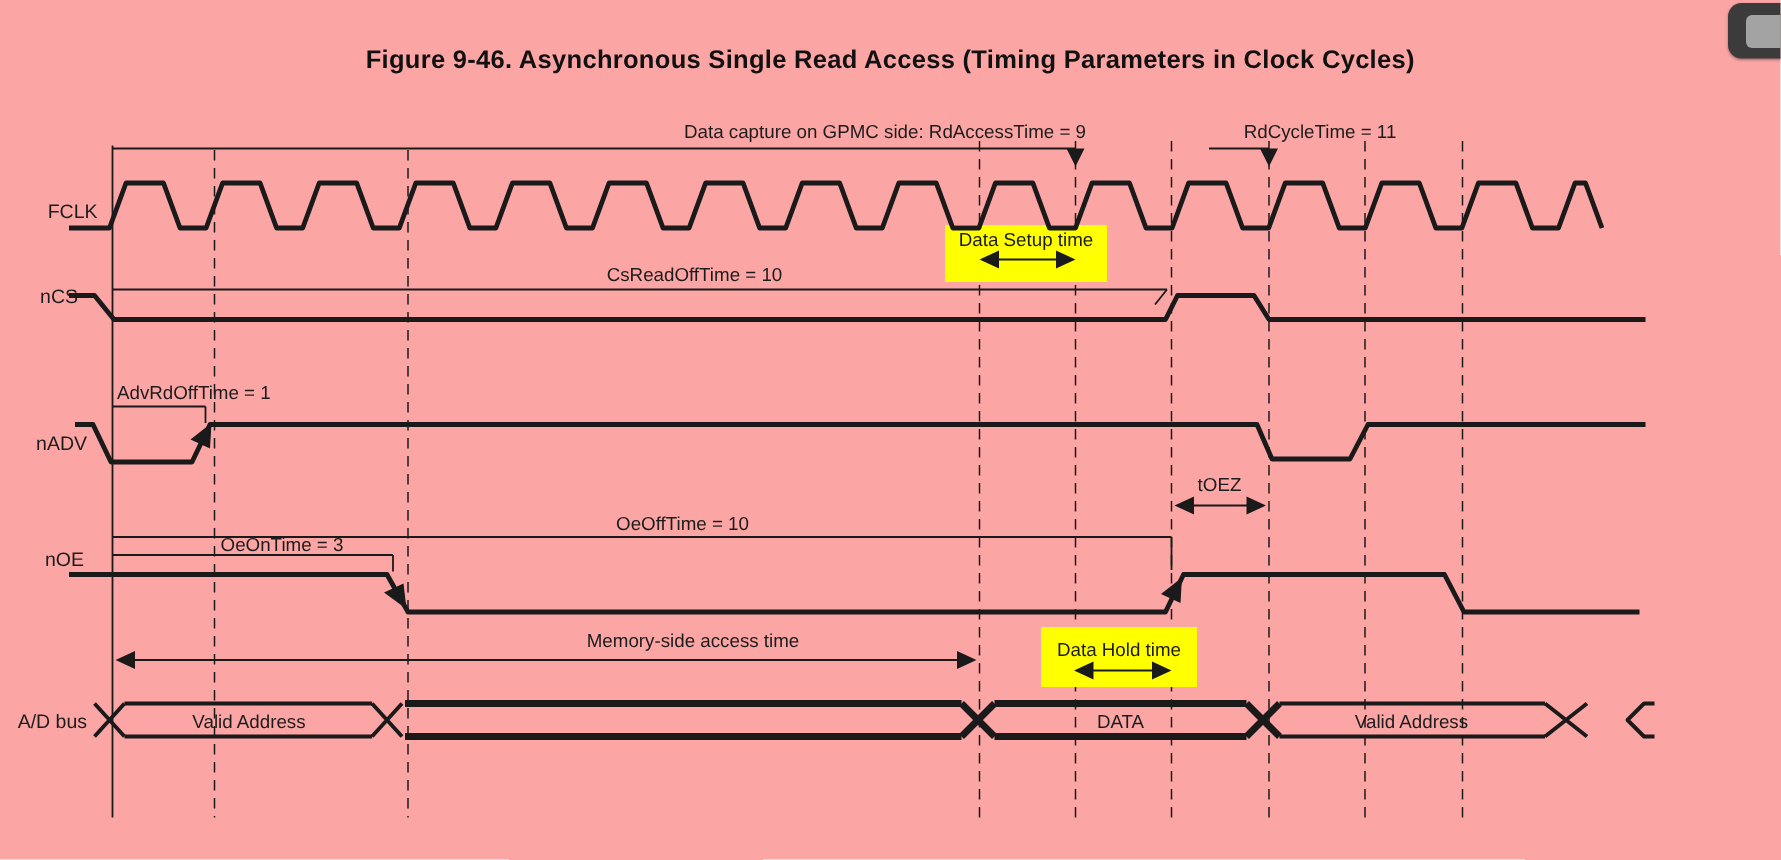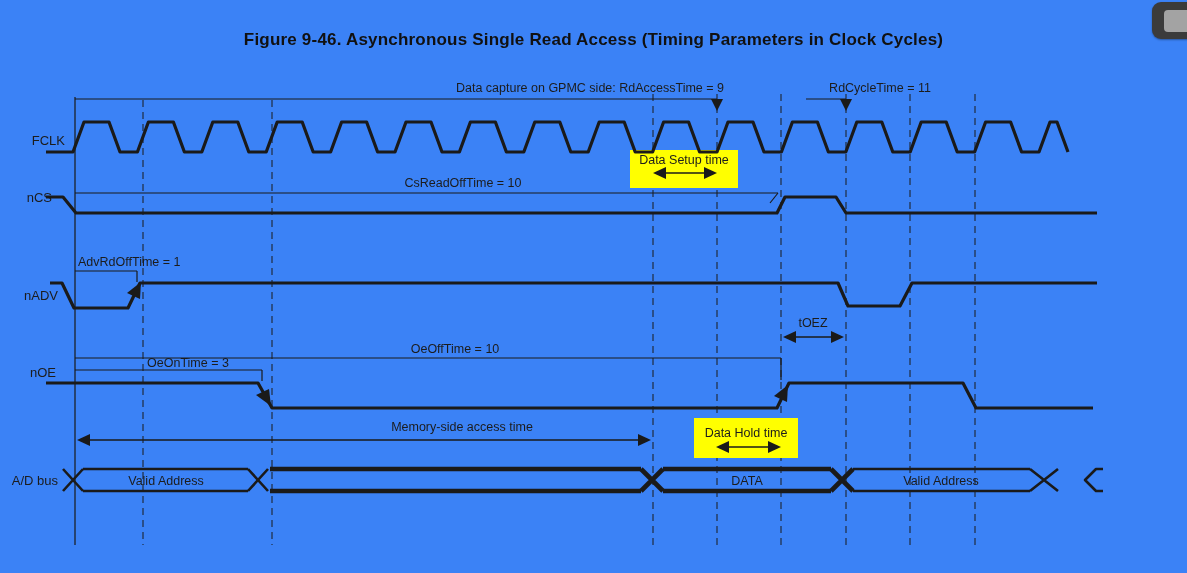--- a/index.html
+++ b/index.html
@@ -1,16 +1,16 @@
 <!DOCTYPE html>
 <html><head>
 <meta charset="utf-8">
 <style>
   html,body{margin:0;padding:0;background:#ffffff;overflow:hidden;}
-  .stage{position:relative;width:1187px;height:573px;background:#3b82f6;
+  .stage{position:relative;width:1187px;height:573px;background:#fca5a5;
          font-family:"Liberation Sans",sans-serif;}
   .fig-title{position:absolute;top:30px;left:0;right:0;text-align:center;
              font-size:17px;font-weight:bold;color:#111;letter-spacing:.2px;}
   svg text{font-family:"Liberation Sans",sans-serif;font-size:12.5px;fill:#1c1c1c;}
   svg text.siglabel{font-size:13px;}
   .overlay-btn{position:absolute;top:2px;left:1152px;width:60px;height:37px;
                background:#3b3b3b;border-radius:9px;box-shadow:0 1px 2px rgba(0,0,0,.35);}
   .overlay-btn-inner{position:absolute;top:8px;left:12px;width:30px;height:22px;
                background:#a3a3a3;border-radius:4px;}
 </style>

